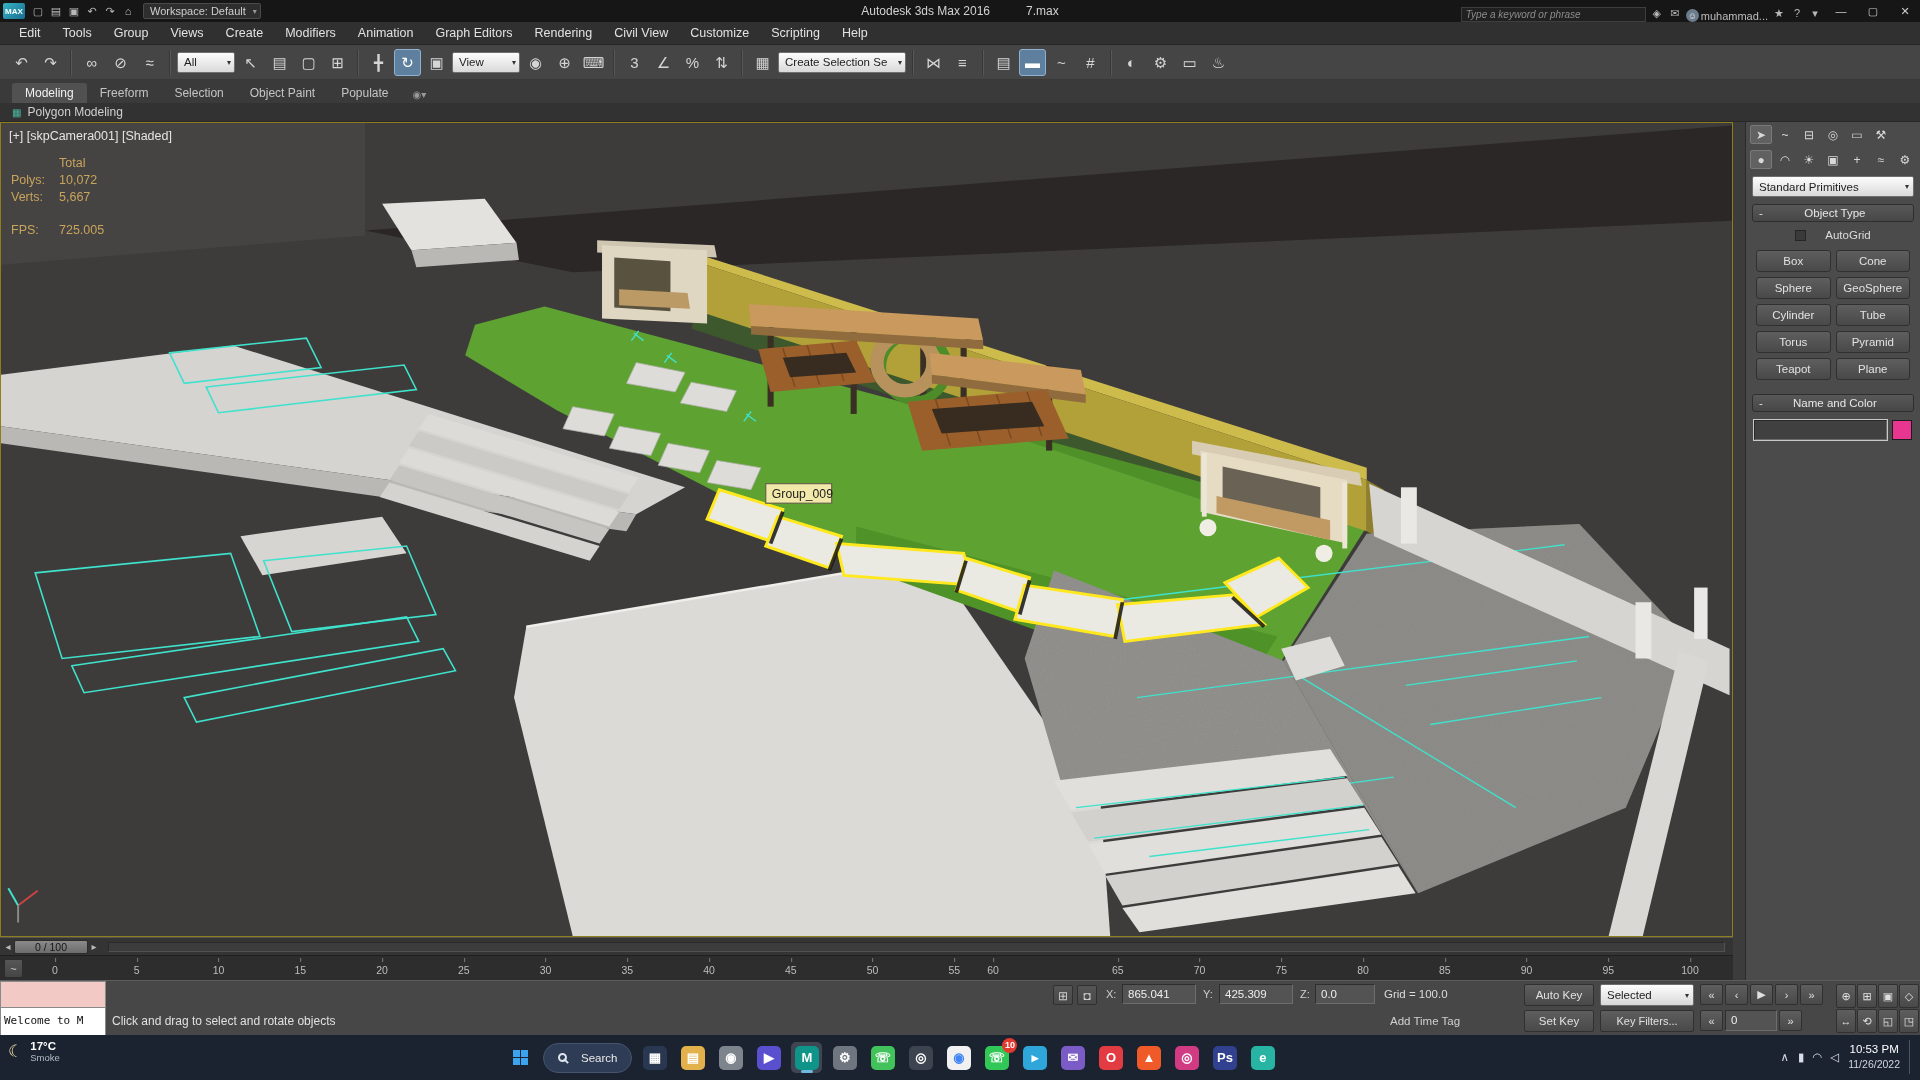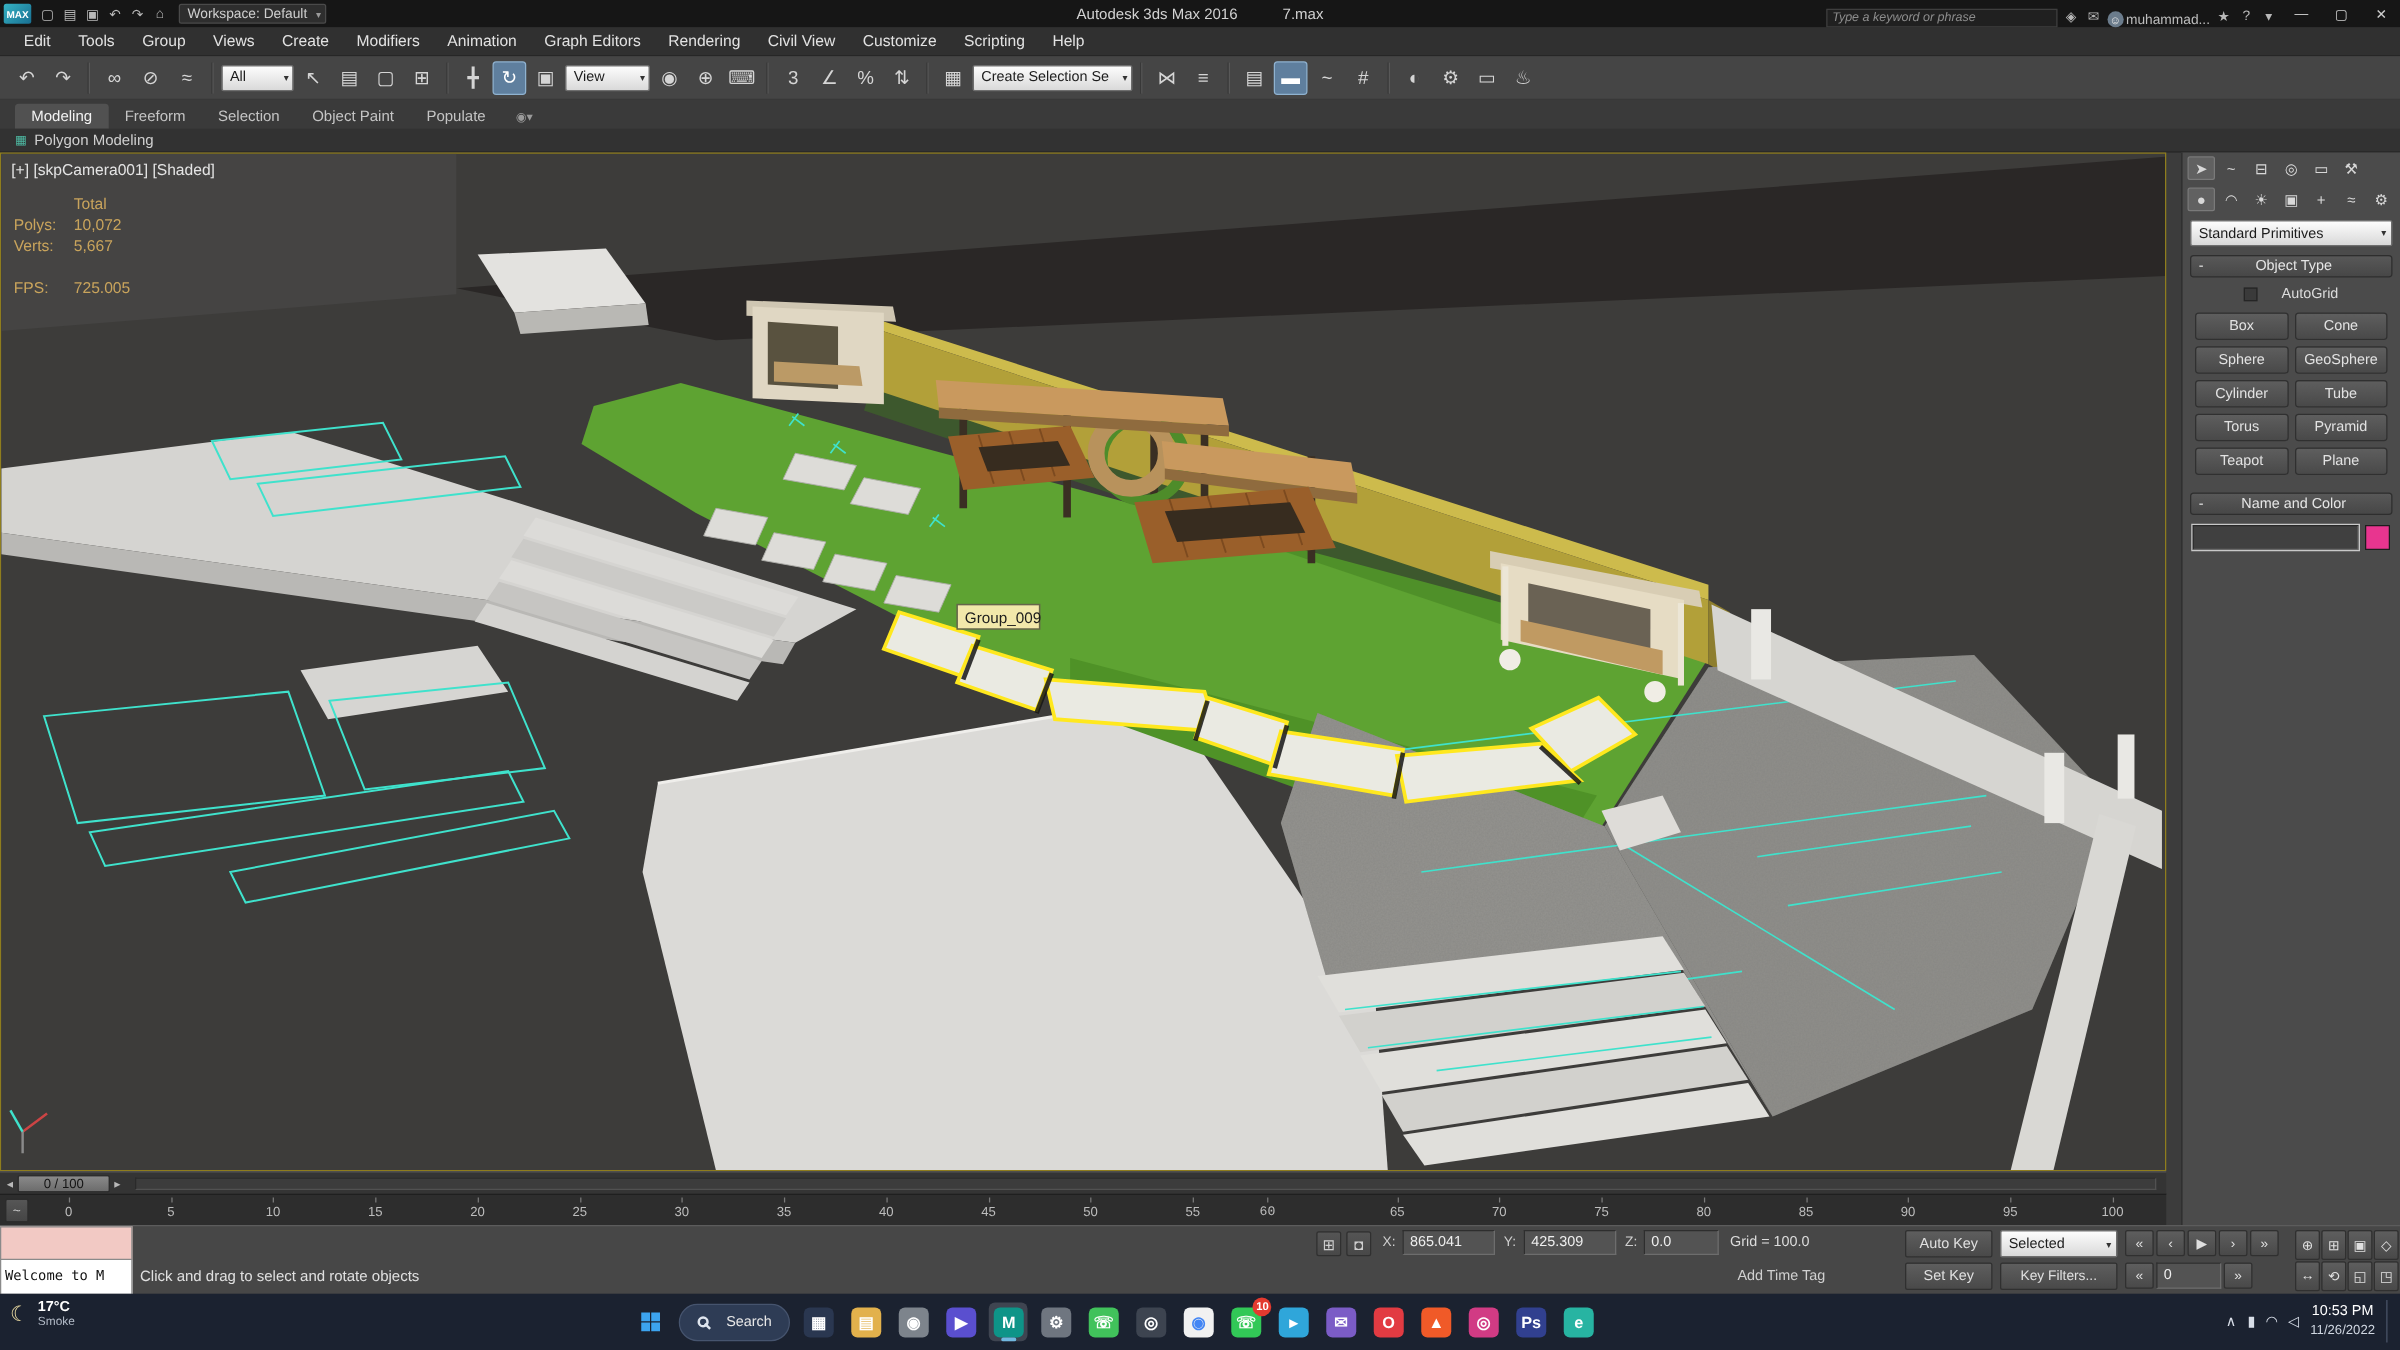--- a/index.html
+++ b/index.html
@@ -401,21 +401,21 @@
         <span class="tick" style="left: 190.5px;">10</span>
         <span class="tick" style="left: 272.25px;">15</span>
         <span class="tick" style="left: 354px;">20</span>
         <span class="tick" style="left: 435.75px;">25</span>
         <span class="tick" style="left: 517.5px;">30</span>
         <span class="tick" style="left: 599.25px;">35</span>
         <span class="tick" style="left: 681px;">40</span>
         <span class="tick" style="left: 762.75px;">45</span>
         <span class="tick" style="left: 844.5px;">50</span>
         <span class="tick" style="left: 926.25px;">55</span>
-        <span class="tick" style="left: 986px; font-family: Liberation Mono, monospace;">60</span>
+        <span class="tick" style="left: 965px;">60</span>
         <span class="tick" style="left: 1089.75px;">65</span>
         <span class="tick" style="left: 1171.5px;">70</span>
         <span class="tick" style="left: 1253.25px;">75</span>
         <span class="tick" style="left: 1335px;">80</span>
         <span class="tick" style="left: 1416.75px;">85</span>
         <span class="tick" style="left: 1498.5px;">90</span>
         <span class="tick" style="left: 1580.25px; margin-top: 48px;">95</span>
         <span class="tick" style="left: 1662px;">100</span>
       </div>
   </div>

